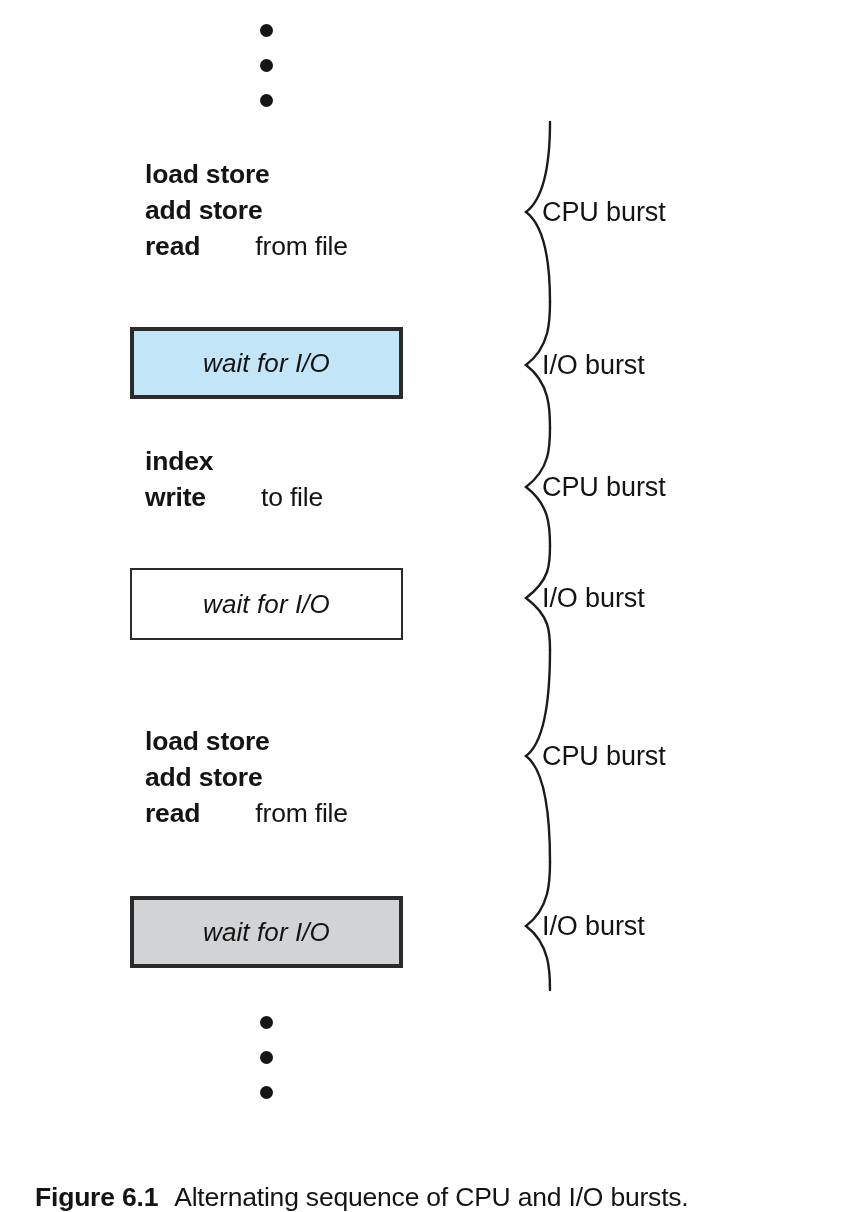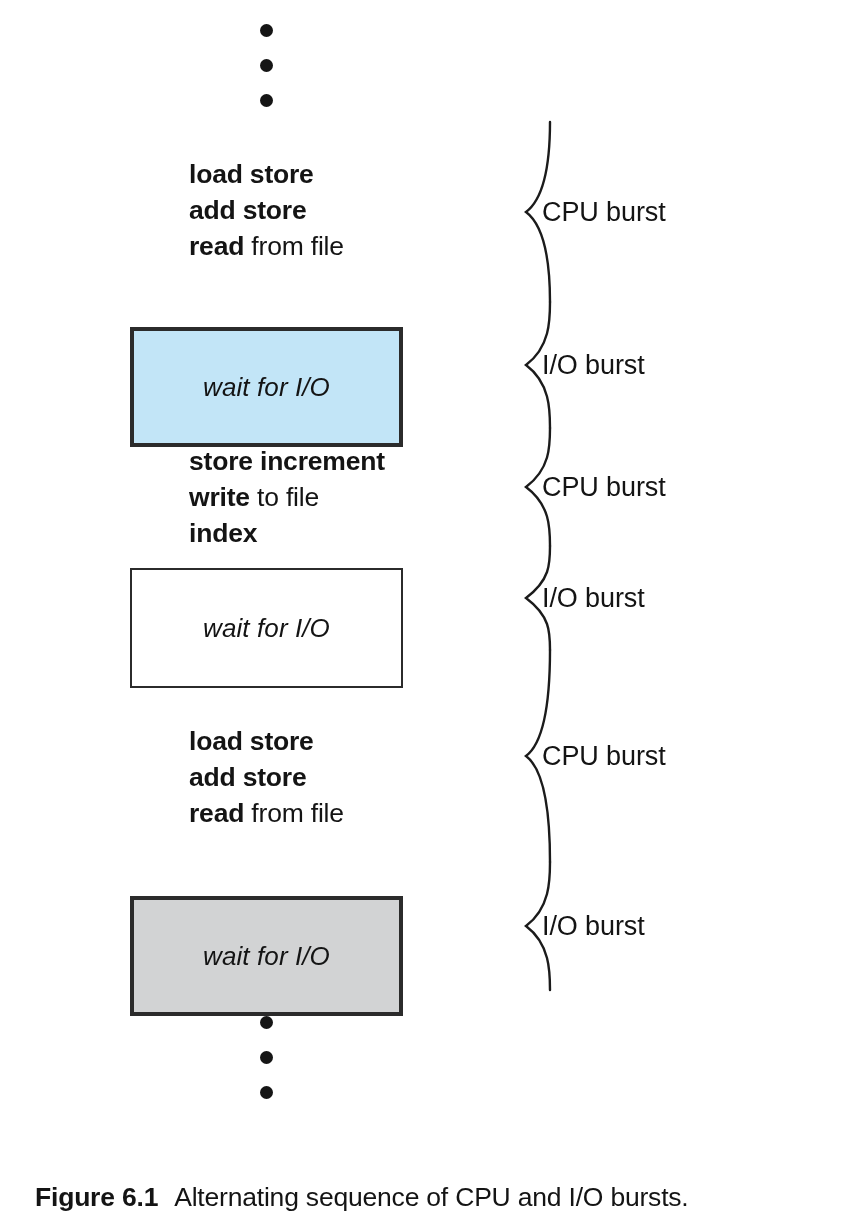--- a/index.html
+++ b/index.html
@@ -45,38 +45,39 @@
   
   .code-block {
     position: absolute;
     left: 145px;
     width: 330px;
     font-size: 26.5px;
     line-height: 36px;
     letter-spacing: -0.2px;
     color: #141414;
   }
-  .code-block .line { white-space: nowrap; margin-left: 44px; }
+  .code-block .line { white-space: nowrap; }
   .code-block b {
     font-weight: 700;
   }
   .code-block .reg {
     font-weight: 400;
+    padding-left: 48px;
   }
 
   #code-1 { top: 156px; }
   #code-2 { top: 443px; }
   #code-3 { top: 723px; }
 
   
   .io-box {
     position: absolute;
     left: 130px;
     width: 273px;
-    height: 120px;
+    height: 72px;
     box-sizing: border-box;
     display: flex;
     align-items: center;
     justify-content: center;
     font-style: italic;
     font-size: 26px;
     letter-spacing: 0.1px;
     color: #141414;
     background: #ffffff;
   }
@@ -145,23 +146,22 @@
     <div class="line"><b>load store</b><span class="reg"></span></div>
     <div class="line"><b>add store</b><span class="reg"></span></div>
     <div class="line"><b>read</b><span class="reg"> from file</span></div>
   </div>
 
   <div class="io-box thick" id="io-box-1" style="background: rgb(194, 229, 247);">
     <span>wait for I/O</span>
   </div>
 
   <div class="code-block" id="code-2">
-    <div class="line"><b>store increment</b><span class="reg"></span></div>
+    <div class="line"><b>index</b><span class="reg"></span></div>
     <div class="line"><b>write</b><span class="reg"> to file</span></div>
-    <div class="line"><b>index</b><span class="reg"></span></div>
   </div>
 
   <div class="io-box thin" id="io-box-2" style="background: rgb(255, 255, 255);">
     <span>wait for I/O</span>
   </div>
 
   <div class="code-block" id="code-3">
     <div class="line"><b>load store</b><span class="reg"></span></div>
     <div class="line"><b>add store</b><span class="reg"></span></div>
     <div class="line"><b>read</b><span class="reg"> from file</span></div>

